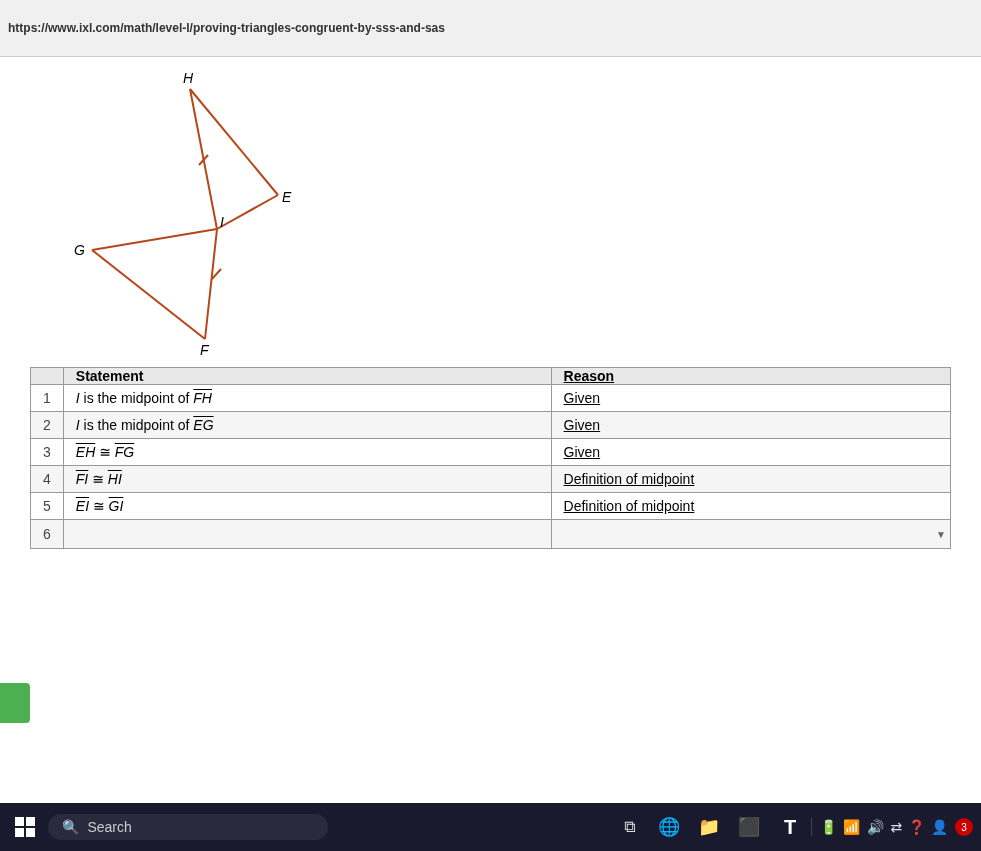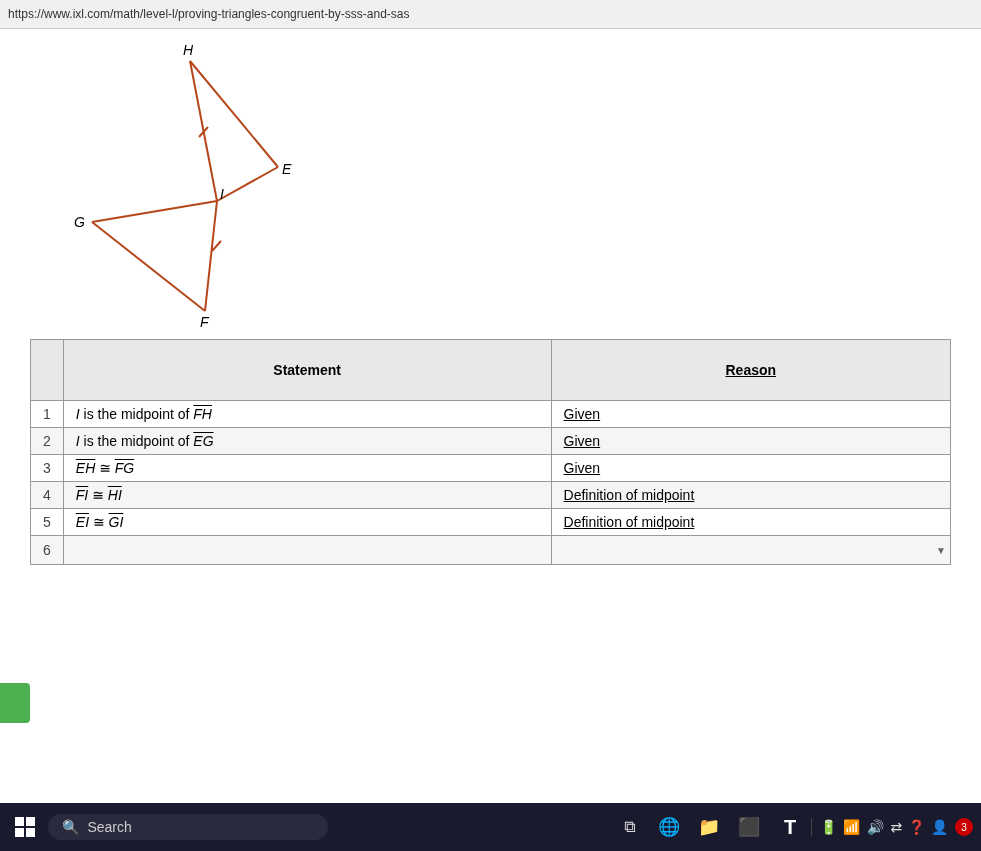--- a/index.html
+++ b/index.html
@@ -9,25 +9,26 @@
       width: 981px;
       height: 851px;
       overflow: hidden;
       display: flex;
       flex-direction: column;
     }
 
     
     .url-bar {
       background: #f0f0f0;
-      padding: 7px 8px;
+      padding: 21px 8px;
       font-size: 12px;
       color: #333;
       border-bottom: 1px solid #ccc;
       flex-shrink: 0;
+      font-weight: bold;
     }
 
     
     .main-content {
       flex: 1;
       background: #fff;
       position: relative;
       overflow: hidden;
     }
 
@@ -52,22 +53,22 @@
     .proof-table {
       width: 100%;
       border-collapse: collapse;
       border: 1px solid #999;
       font-size: 14px;
     }
 
     .proof-table th {
       background: #e8e8e8;
       border: 1px solid #999;
-      padding: 22px 12px;
-      text-align: center;
+      padding: 0 12px;
+      text-align: left;
       font-weight: bold;
     }
 
     .proof-table td {
       border: 1px solid #999;
       padding: 5px 12px;
       background: #fff;
     }
 
     .proof-table tr:nth-child(even) td {

